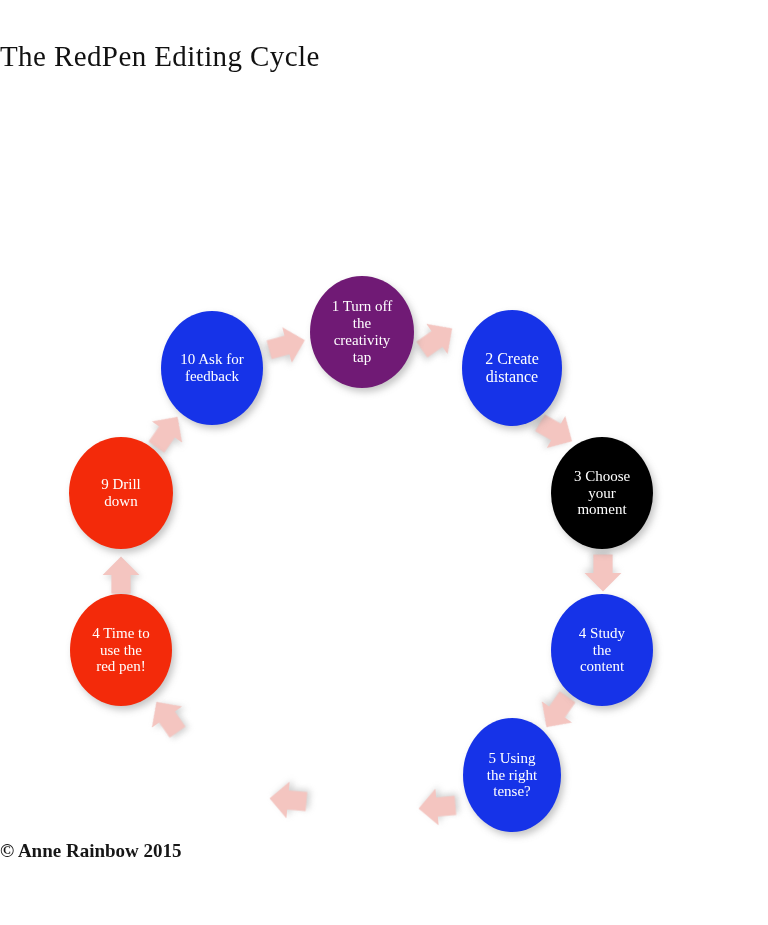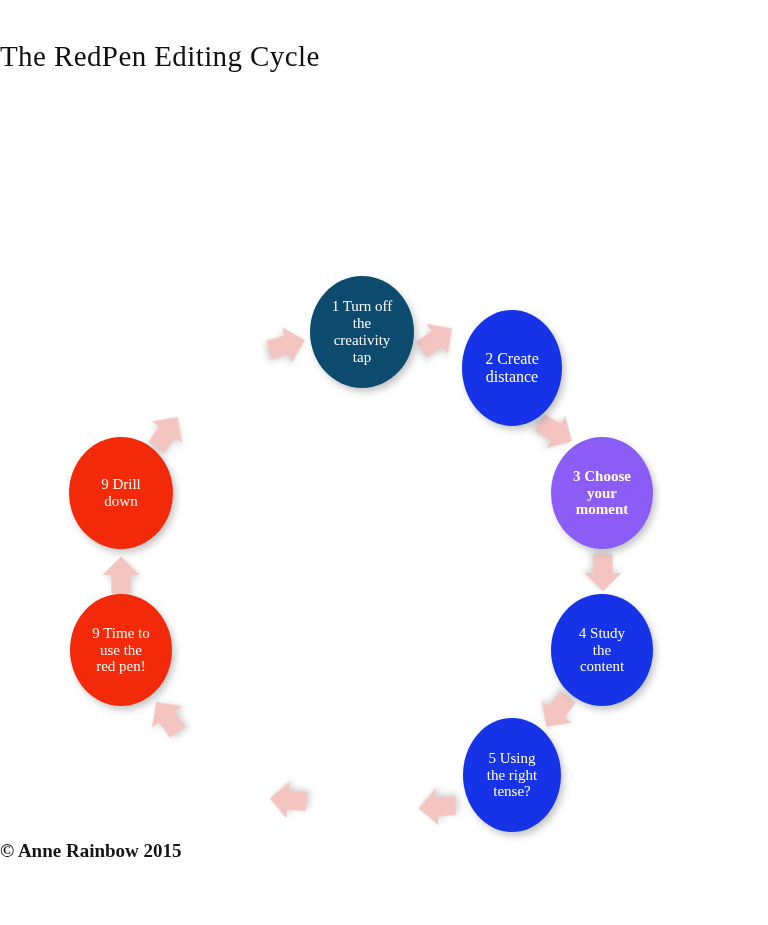--- a/index.html
+++ b/index.html
@@ -125,49 +125,53 @@
     <div class="arrow" style="left: 147px; top: 292px; width: 40px; height: 40px; transform: rotate(35deg);">
       <svg width="40" height="40" viewBox="0 0 100 100">
         <path d="M50 4 L96 50 L74 50 L74 96 L26 96 L26 50 L4 50 Z" fill="#F4C5C0"></path>
       </svg>
     </div>
     <div class="arrow" style="left: 267px; top: 205px; width: 40px; height: 40px; transform: rotate(75deg);">
       <svg width="40" height="40" viewBox="0 0 100 100">
         <path d="M50 4 L96 50 L74 50 L74 96 L26 96 L26 50 L4 50 Z" fill="#F4C5C0"></path>
       </svg>
     </div>
-    <div class="node" style="left: 310px; top: 156px; width: 104px; height: 112px; background: #0c4a6e; font-size: 15px; color: rgb(255, 255, 255);">
+    <div class="node" style="left: 310px; top: 156px; width: 104px; height: 112px; background: #701a75; font-size: 15px; color: rgb(255, 255, 255);">
       <span class="node-label">1 Turn off
 the
 creativity
 tap</span>
     </div>
     <div class="node" style="left: 462px; top: 190px; width: 100px; height: 116px; background: rgb(22, 51, 232); font-size: 16px; color: rgb(255, 255, 255);">
       <span class="node-label">2 Create
 distance</span>
     </div>
-    <div class="node" style="left: 551px; top: 317px; width: 102px; height: 112px; background: #8b5cf6; font-size: 15px; color: rgb(255, 255, 255); font-weight: bold;">
+    <div class="node" style="left: 551px; top: 317px; width: 102px; height: 112px; background: #000000; font-size: 15px; color: rgb(255, 255, 255);">
       <span class="node-label">3 Choose
 your
 moment</span>
     </div>
     <div class="node" style="left: 551px; top: 474px; width: 102px; height: 112px; background: rgb(22, 51, 232); font-size: 15px; color: rgb(255, 255, 255);">
       <span class="node-label">4 Study
 the
 content</span>
     </div>
     <div class="node" style="left: 463px; top: 598px; width: 98px; height: 114px; background: rgb(22, 51, 232); font-size: 15px; color: rgb(255, 255, 255);">
       <span class="node-label">5 Using
 the right
 tense?</span>
     </div>
     <div class="node" style="left: 70px; top: 474px; width: 102px; height: 112px; background: rgb(243, 42, 10); font-size: 15px; color: rgb(255, 255, 255);">
-      <span class="node-label">9 Time to
+      <span class="node-label">4 Time to
 use the
 red pen!</span>
     </div>
     <div class="node" style="left: 69px; top: 317px; width: 104px; height: 112px; background: rgb(243, 42, 10); font-size: 15px; color: rgb(255, 255, 255);">
       <span class="node-label">9 Drill
 down</span>
     </div>
+    <div class="node" style="left: 161px; top: 191px; width: 102px; height: 114px; background: rgb(22, 51, 232); font-size: 15px; color: rgb(255, 255, 255);">
+      <span class="node-label">10 Ask for
+feedback</span>
+    </div>
   </div>
 
 <div id="copyright">© Anne Rainbow 2015</div>
 
 </body></html>

